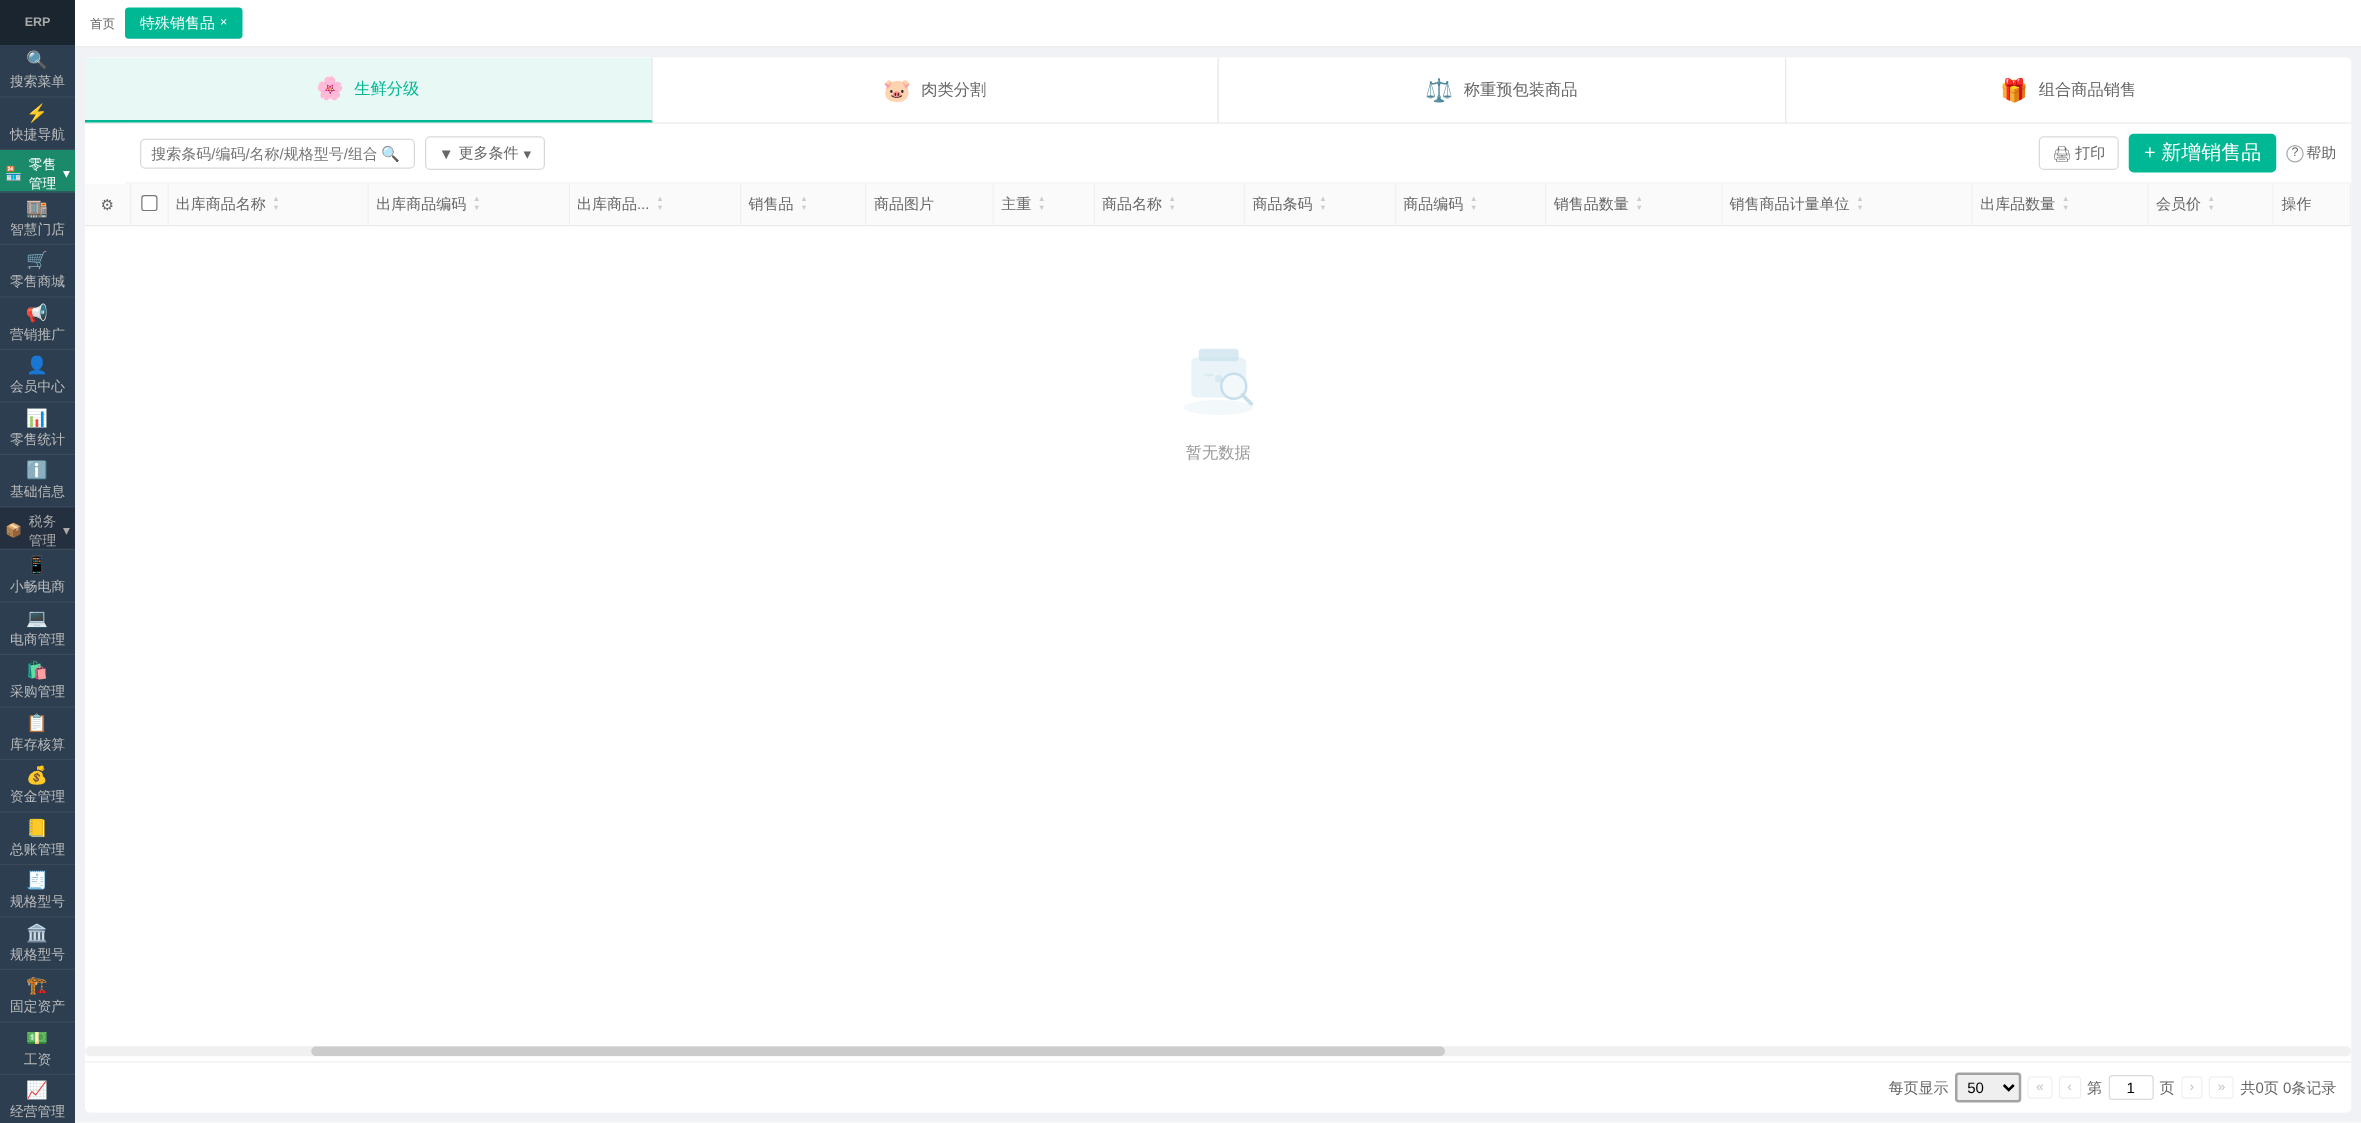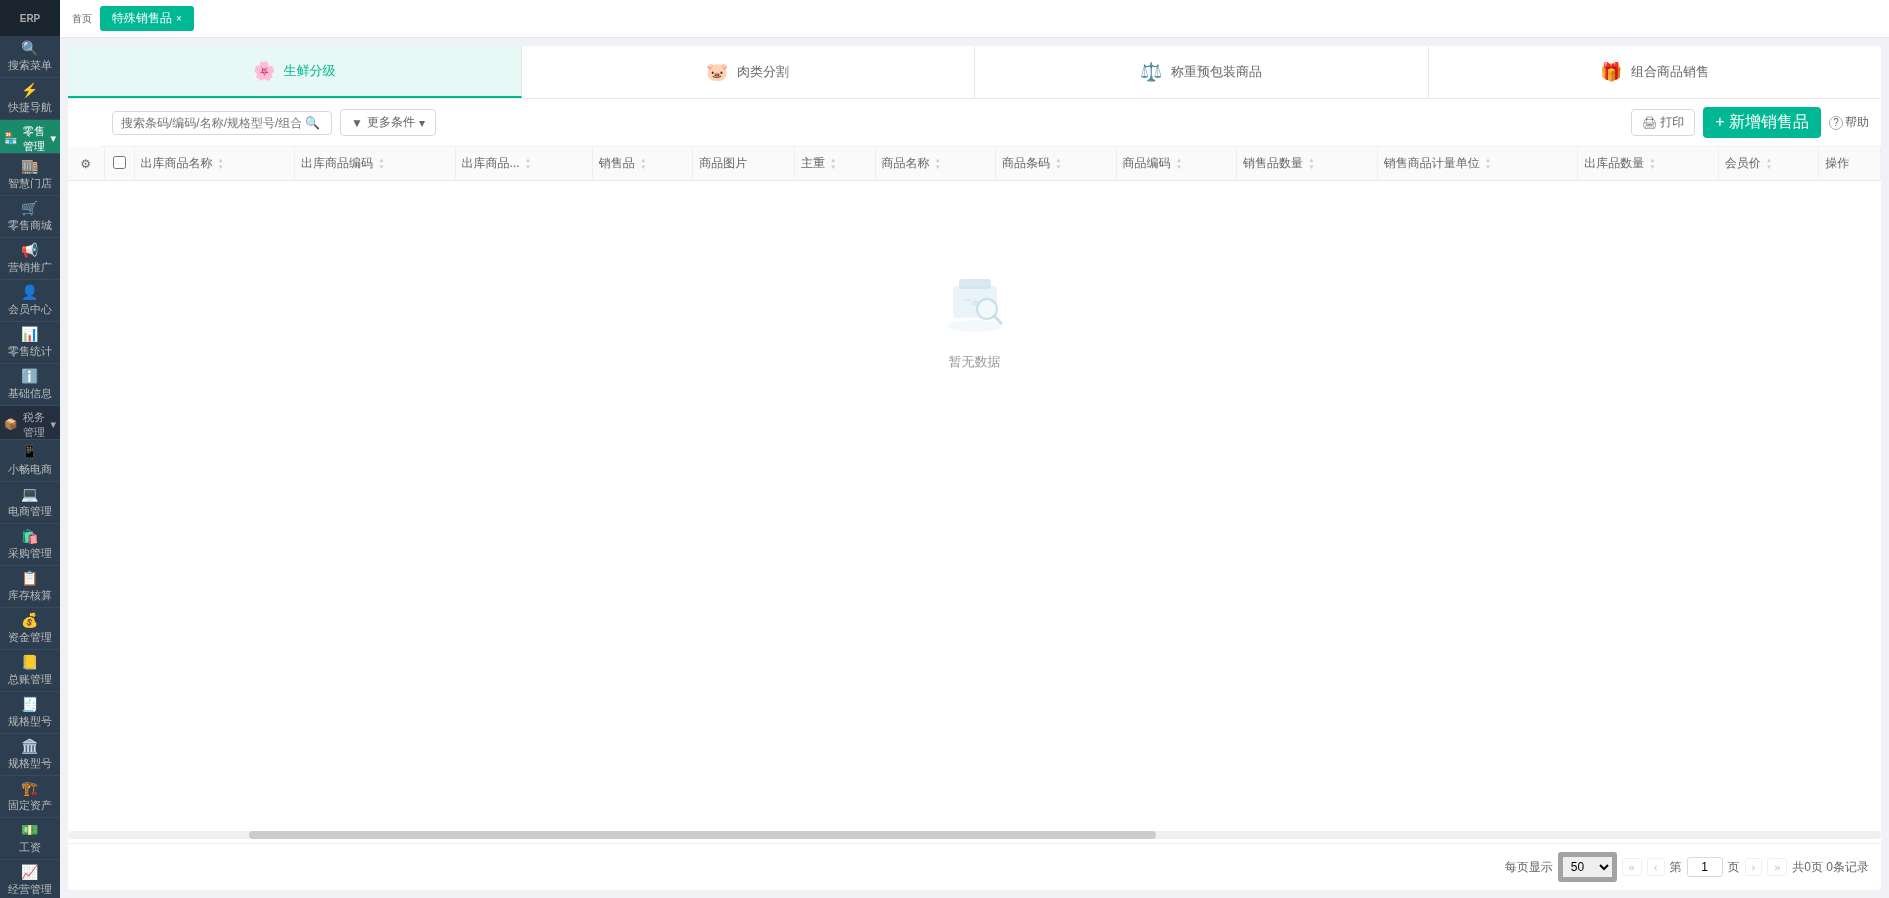--- a/index.html
+++ b/index.html
@@ -247,21 +247,21 @@
       align-items: center;
       justify-content: flex-end;
       padding: 8px 12px;
       border-top: 1px solid #f0f0f0;
       gap: 5px;
       font-size: 12px;
       color: #666;
       background: #fff;
     }
     .page-size-select {
-      border: 5px solid #a3a3a3;
+      border: 2px solid #a3a3a3;
       border-radius: 3px;
       padding: 2px 4px;
       font-size: 12px;
       cursor: pointer;
     }
     .page-btn {
       border: 1px solid #d9d9d9;
       border-radius: 3px;
       padding: 2px 6px;
       cursor: pointer;

